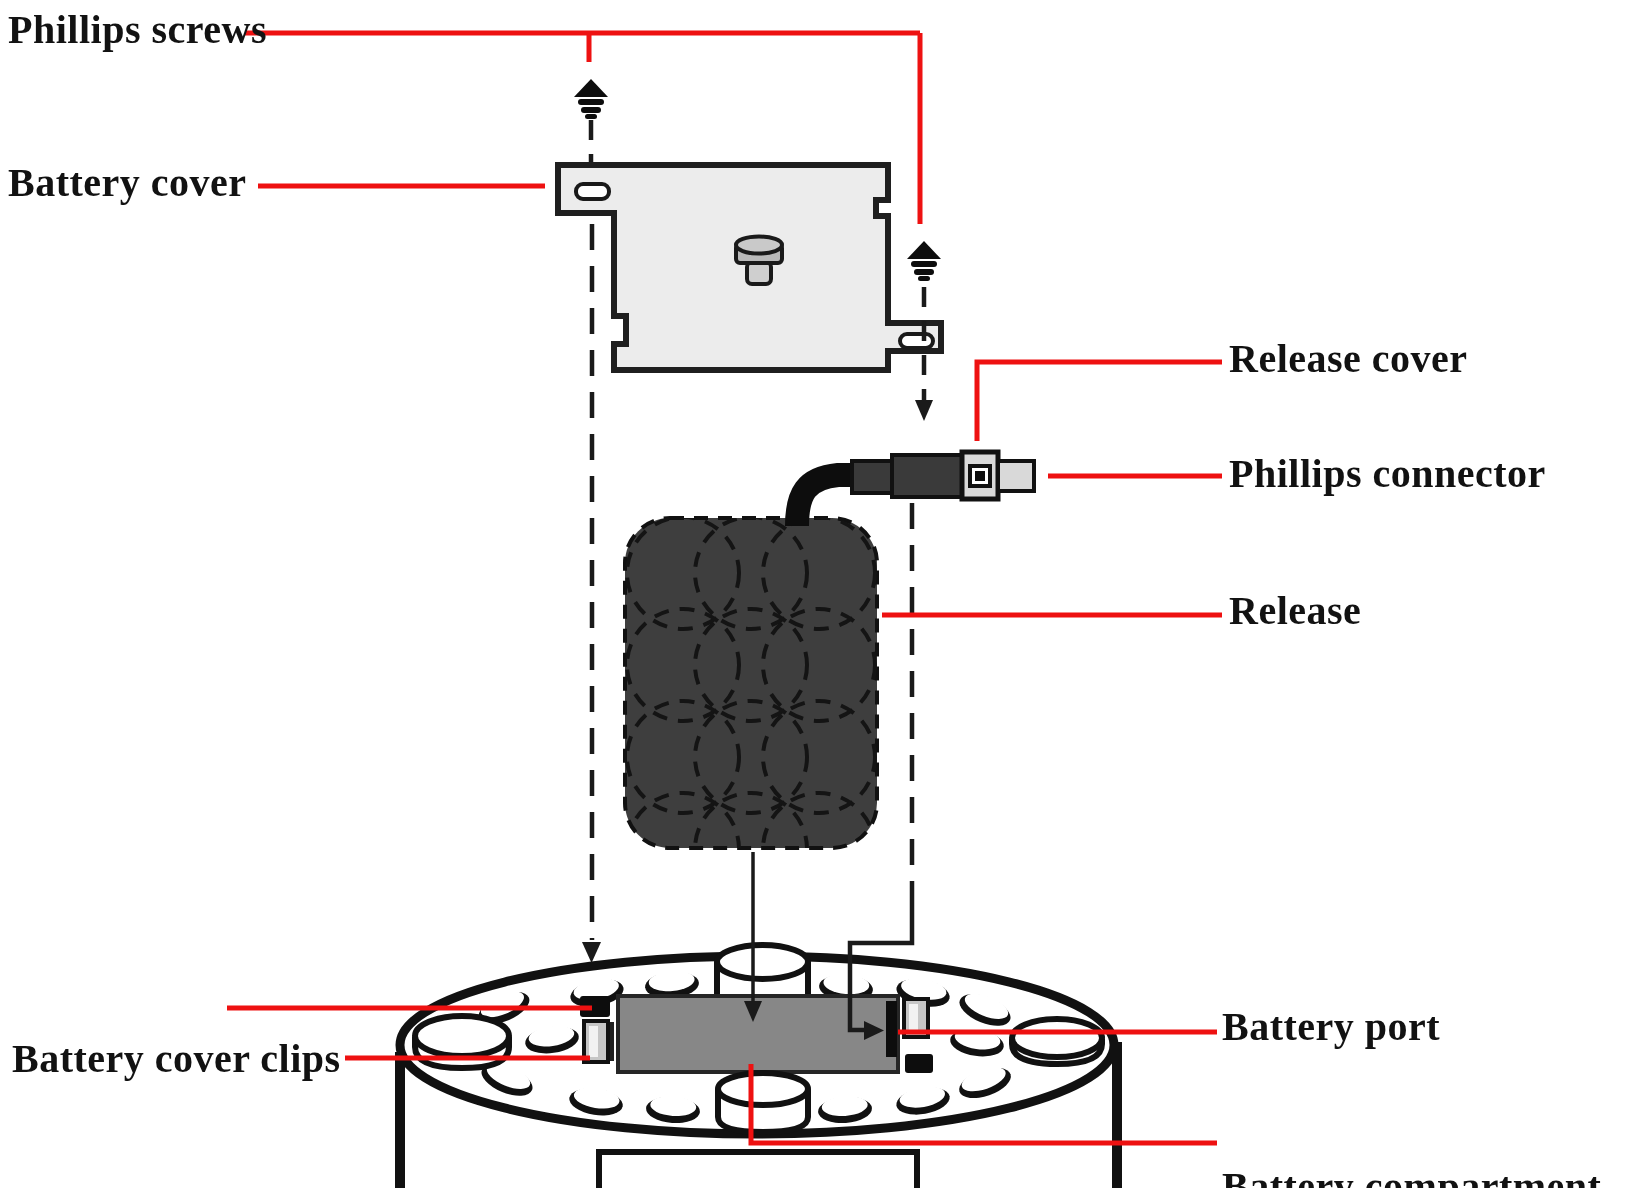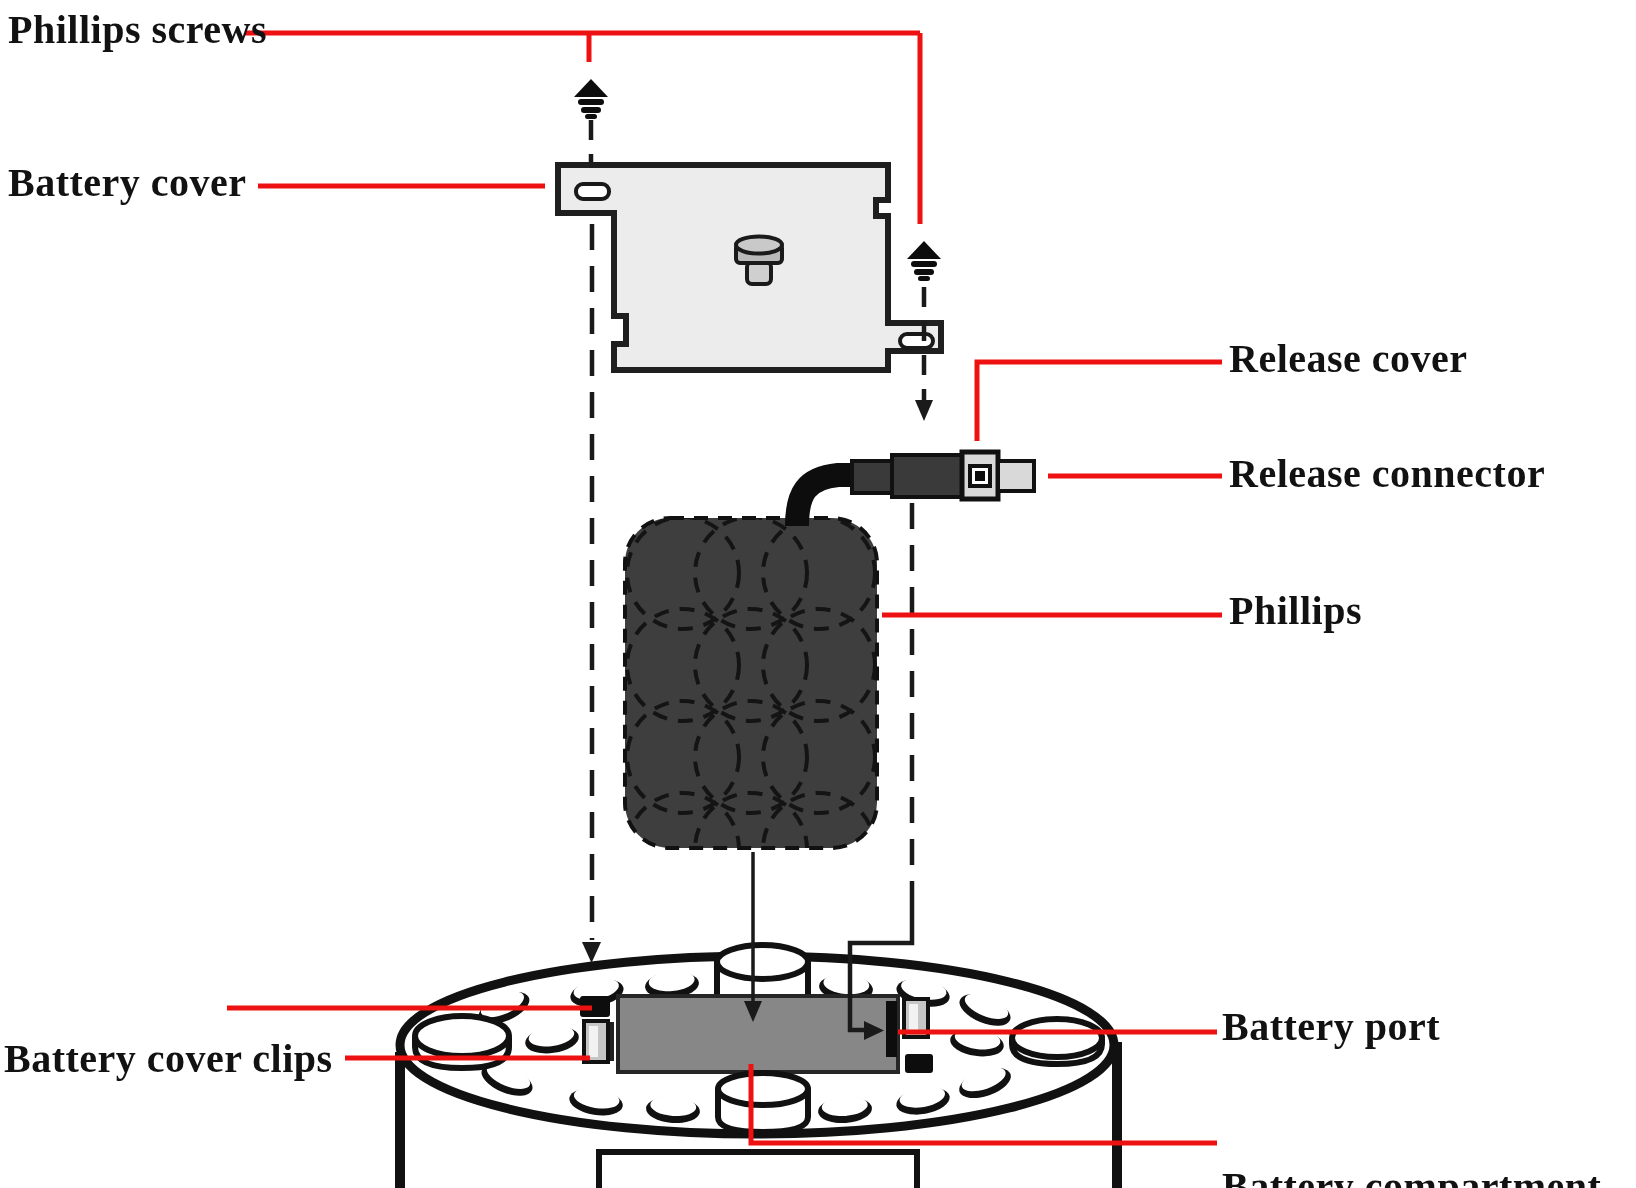--- a/index.html
+++ b/index.html
@@ -213,19 +213,19 @@
     <line x1="227" y1="1008" x2="592" y2="1008"></line>
     <line x1="345" y1="1058" x2="590" y2="1058"></line>
     <line x1="898" y1="1032" x2="1217" y2="1032"></line>
     <path d="M751,1064 L751,1143 L1217,1143"></path>
   </g>
 </svg>
 
 <div class="lbl" style="left:8px;top:184px">Battery cover</div>
 <div class="lbl" style="left:8px;top:31px">Phillips screws</div>
 <div class="lbl" style="left:1229px;top:360px">Release cover</div>
-<div class="lbl" style="left:1229px;top:475px">Release connector</div>
-<div class="lbl" style="left:1229px;top:612px">Phillips</div>
-<div class="lbl" style="left:4px;top:1060px">Battery cover clips</div>
+<div class="lbl" style="left:1229px;top:475px">Phillips connector</div>
+<div class="lbl" style="left:1229px;top:612px">Release</div>
+<div class="lbl" style="left:12px;top:1060px">Battery cover clips</div>
 <div class="lbl" style="left:1222px;top:1028px">Battery port</div>
 <div class="lbl" style="left:1222px;top:1188px">Battery compartment</div>
 
 </div>
 
 </body></html>

